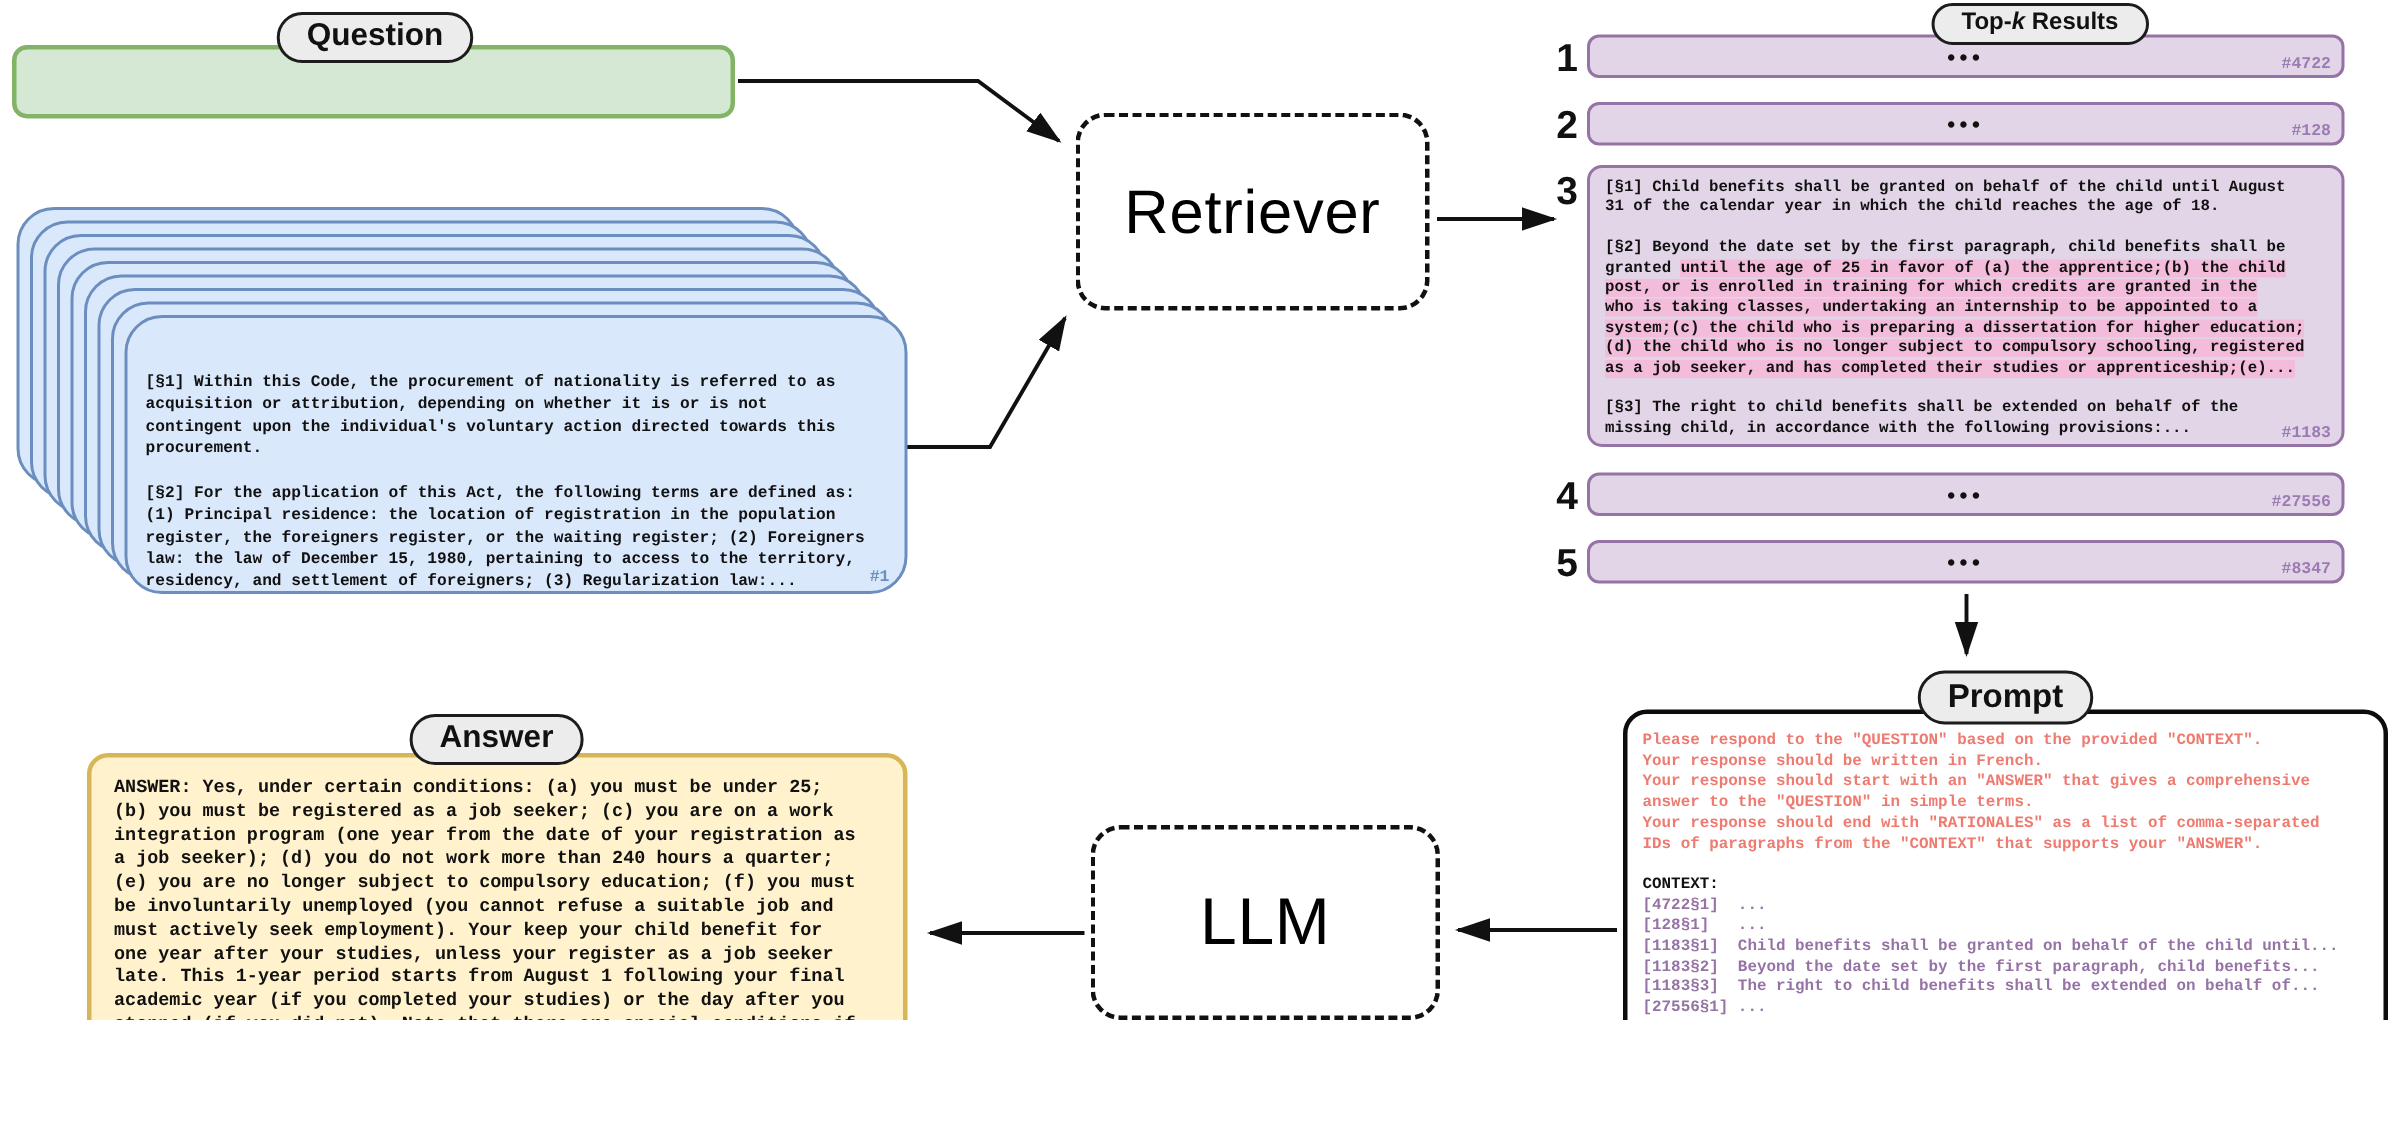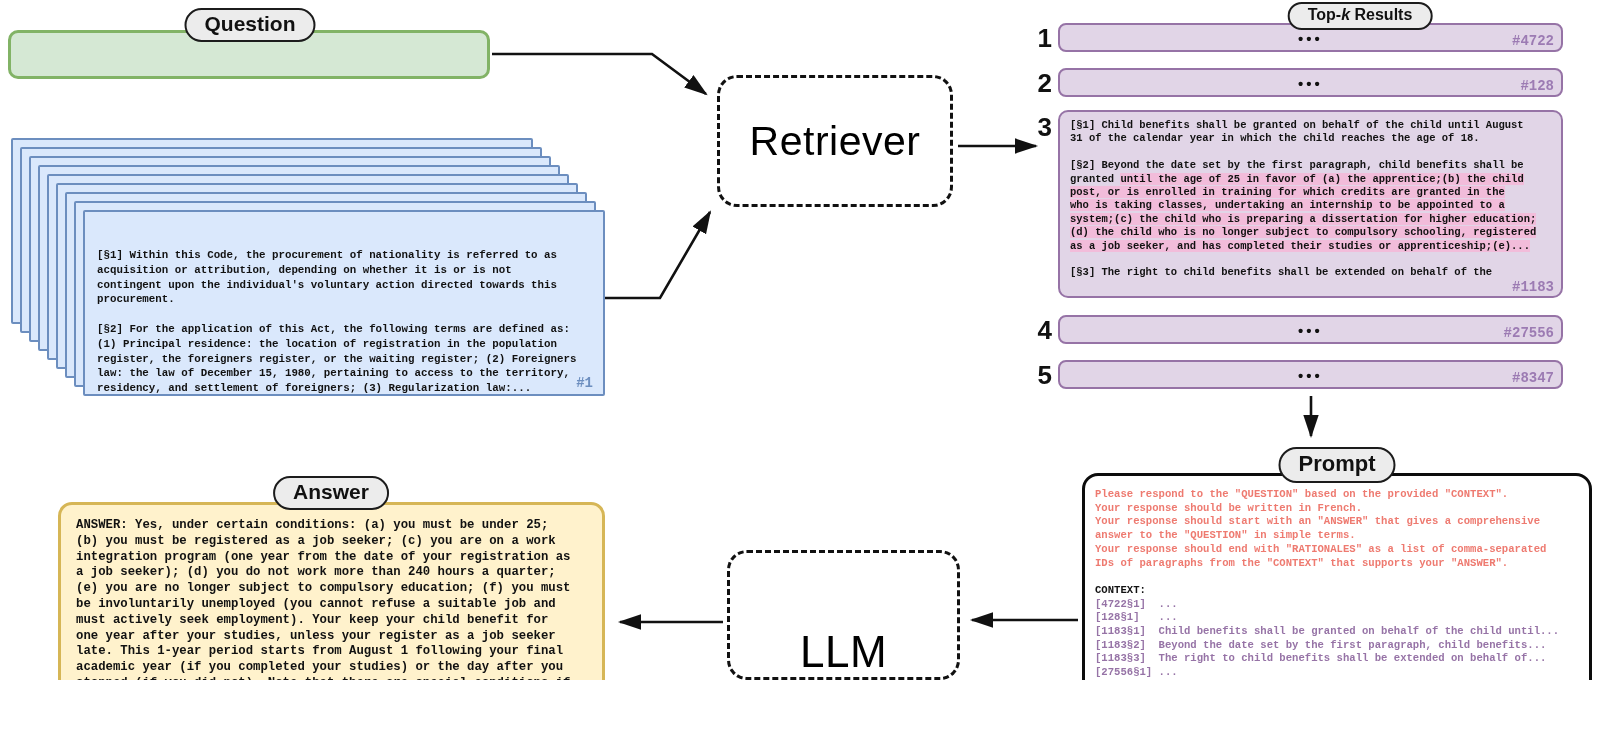--- a/index.html
+++ b/index.html
@@ -10,24 +10,24 @@
   .abs{position:absolute;}
   
   .pill{position:absolute;transform:translateX(-50%);background:#ececec;border:2.5px solid #1c1c1c;
         border-radius:999px;padding:1px 18px 3px 18px;font-size:21px;font-weight:600;color:#111;
         z-index:6;white-space:nowrap;line-height:1.25;}
   
   .qbox{left:8px;top:30px;width:482px;height:49px;background:#d5e8d4;border:3px solid #82b366;
         border-radius:10px;box-sizing:border-box;z-index:2;}
   .qtext{left:18px;top:48px;font-size:13.8px;}
   .card{position:absolute;width:522px;height:186px;background:#dae8fc;border:2.5px solid #6c8ebf;
-        border-radius:2px;box-sizing:border-box;}
+        border-radius:25px;box-sizing:border-box;}
   .article-text{left:12px;top:36px;font-size:10.8px;line-height:14.8px;}
   .badge{position:absolute;font-family:"Liberation Mono","DejaVu Sans Mono",monospace;
-         font-weight:bold;font-size:14px;margin-top:16px;}
+         font-weight:bold;font-size:11px;margin-top:16px;}
   .dashedbox{position:absolute;border:3px dashed #111;border-radius:20px;box-sizing:border-box;
              display:flex;align-items:center;justify-content:center;background:#fff;z-index:2;}
   .biglabel{font-size:41px;color:#000000;letter-spacing:0.5px;}
   
   .trow{position:absolute;left:1058px;width:505px;}
   .tbar{position:absolute;left:0;top:0;right:0;bottom:0;background:#e1d5e7;border:2.5px solid #9673a6;
         border-radius:8px;box-sizing:border-box;}
   .rank{position:absolute;left:-30px;width:24px;text-align:right;font-size:26px;color:#111;}
   .dots{position:absolute;left:0;right:0;text-align:center;font-weight:bold;color:#111;
         font-size:15px;letter-spacing:3px;}
@@ -119,20 +119,21 @@
             <div class="r3line">&nbsp;</div>
             <div class="r3line"><span>[§2] Beyond the date set by the first paragraph, child benefits shall be</span></div>
             <div class="r3line"><span>granted </span><span class="hl">until the age of 25 in favor of (a) the apprentice;(b) the child</span></div>
             <div class="r3line"><span class="hl">post, or is enrolled in training for which credits are granted in the</span></div>
             <div class="r3line"><span class="hl">who is taking classes, undertaking an internship to be appointed to a</span></div>
             <div class="r3line"><span class="hl">system;(c) the child who is preparing a dissertation for higher education;</span></div>
             <div class="r3line"><span class="hl">(d) the child who is no longer subject to compulsory schooling, registered</span></div>
             <div class="r3line"><span class="hl">as a job seeker, and has completed their studies or apprenticeship;(e)...</span></div>
             <div class="r3line">&nbsp;</div>
             <div class="r3line"><span>[§3] The right to child benefits shall be extended on behalf of the</span></div>
+            <div class="r3line"><span>missing child, in accordance with the following provisions:...</span></div>
           </div>
           <span class="badge rowid">#1183</span>
         </div>
         <span class="rank mono" style="font-family: &quot;Liberation Sans&quot;, sans-serif; top: 2px;">3</span>
       </div>
       <div class="trow" style="top: 315px; height: 29px;">
         <div class="tbar">
           <div class="dots" style="top: 5px;">•••</div>
           <span class="badge rowid">#27556</span>
         </div>
@@ -164,21 +165,21 @@
       <div class="pline"><span class="c-p">[128§1]   ...</span></div>
       <div class="pline"><span class="c-p">[1183§1]  Child benefits shall be granted on behalf of the child until...</span></div>
       <div class="pline"><span class="c-p">[1183§2]  Beyond the date set by the first paragraph, child benefits...</span></div>
       <div class="pline"><span class="c-p">[1183§3]  The right to child benefits shall be extended on behalf of...</span></div>
       <div class="pline"><span class="c-p">[27556§1] ...</span></div>
       <div class="pline"><span class="c-p">[8347§1]  ...</span></div>
       <div class="pline"><span class="c-k">QUESTION: </span><span class="c-g">Am I still entitled to child benefit after my studies?</span></div>
       <div class="pline"><span class="c-k">ANSWER:</span></div>
     </div>
 
-  <div class="dashedbox" style="left:727px;top:550px;width:233px;height:130px;align-items:flex-end;">
+  <div class="dashedbox" style="left:727px;top:550px;width:233px;height:130px;">
     <span class="biglabel" style="font-size:44px;">LLM</span>
   </div>
 
   <div class="abs abox"></div>
   <div class="pill" style="left:331px;top:476px;">
     <span>Answer</span>
   </div>
   <pre class="abs mono atext">ANSWER: Yes, under certain conditions: (a) you must be under 25;
 (b) you must be registered as a job seeker; (c) you are on a work
 integration program (one year from the date of your registration as

